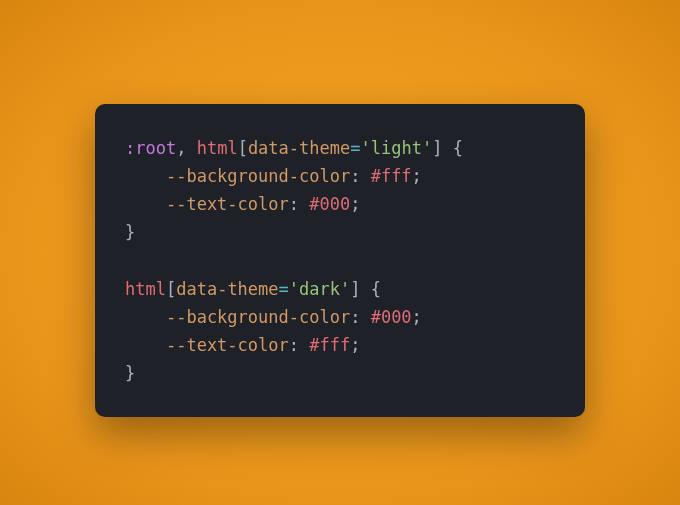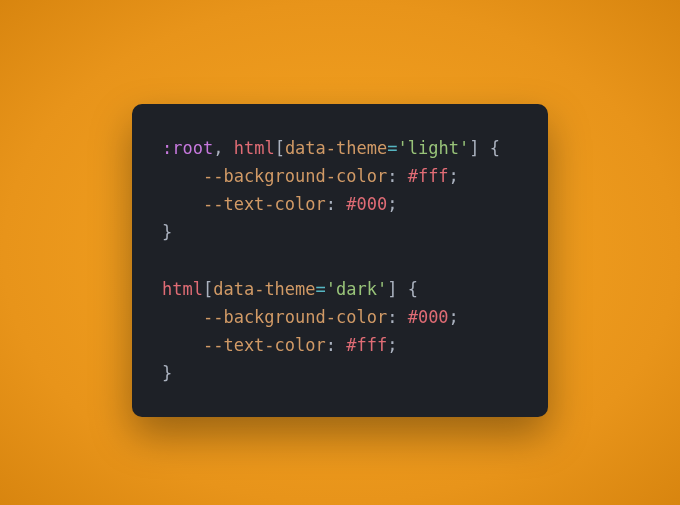--- a/index.html
+++ b/index.html
@@ -11,21 +11,21 @@
     align-items: center;
     justify-content: center;
     font-family: 'Menlo', 'Consolas', 'Monaco', monospace;
     overflow: hidden;
   }
   .code-card {
     background: #1e2127;
     border-radius: 10px;
     padding: 30px 38px 30px 30px;
     box-shadow: 0 18px 40px rgba(0,0,0,0.35);
-    width: 416px;
+    width: 490px;
     margin-top: 16px;
   }
   pre {
     font-family: inherit;
     font-size: 17px;
     line-height: 1.65;
     color: #abb2bf;
     white-space: pre;
   }
   .t-pseudo   { color: #c678dd; }  

